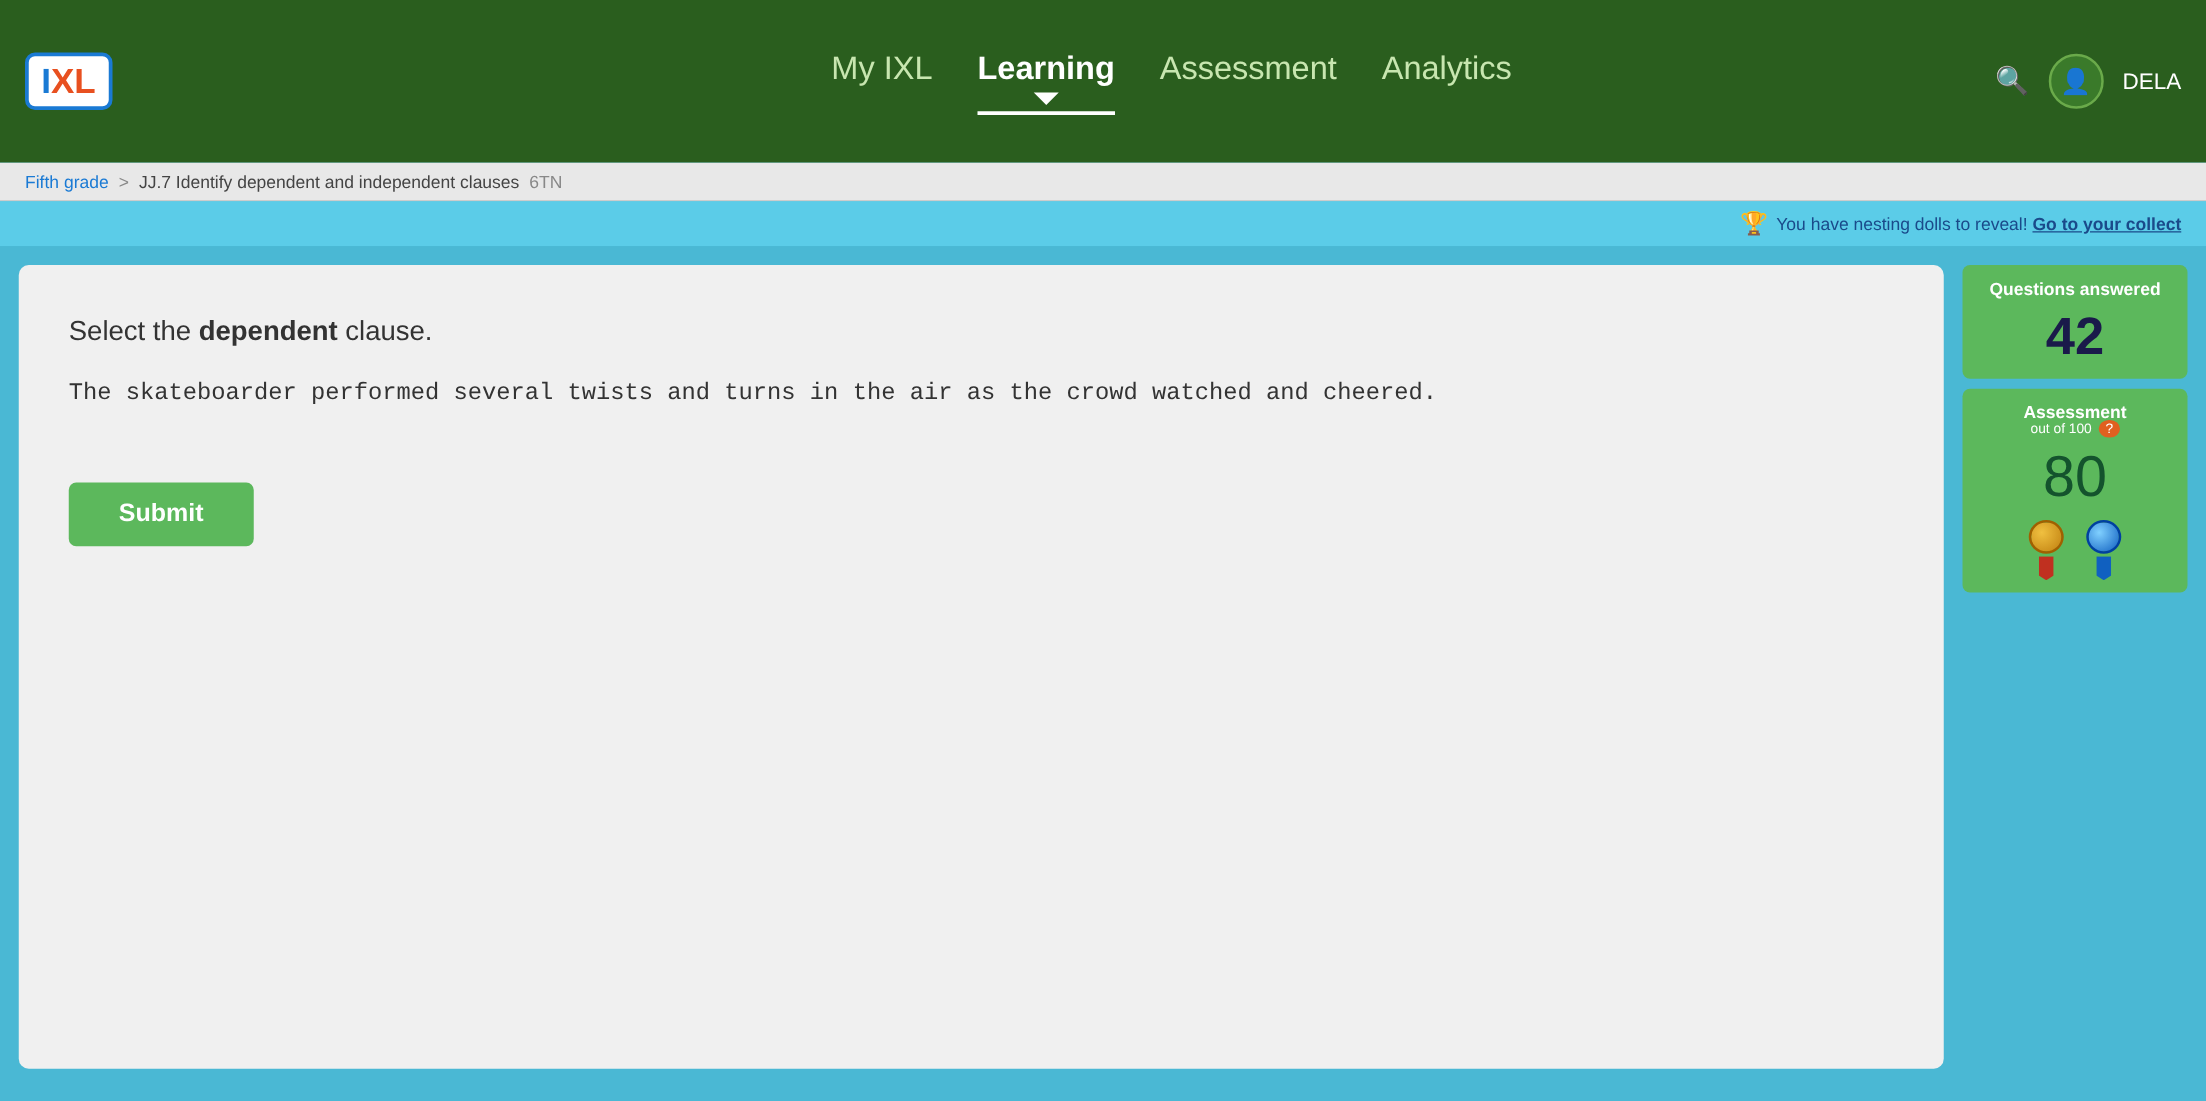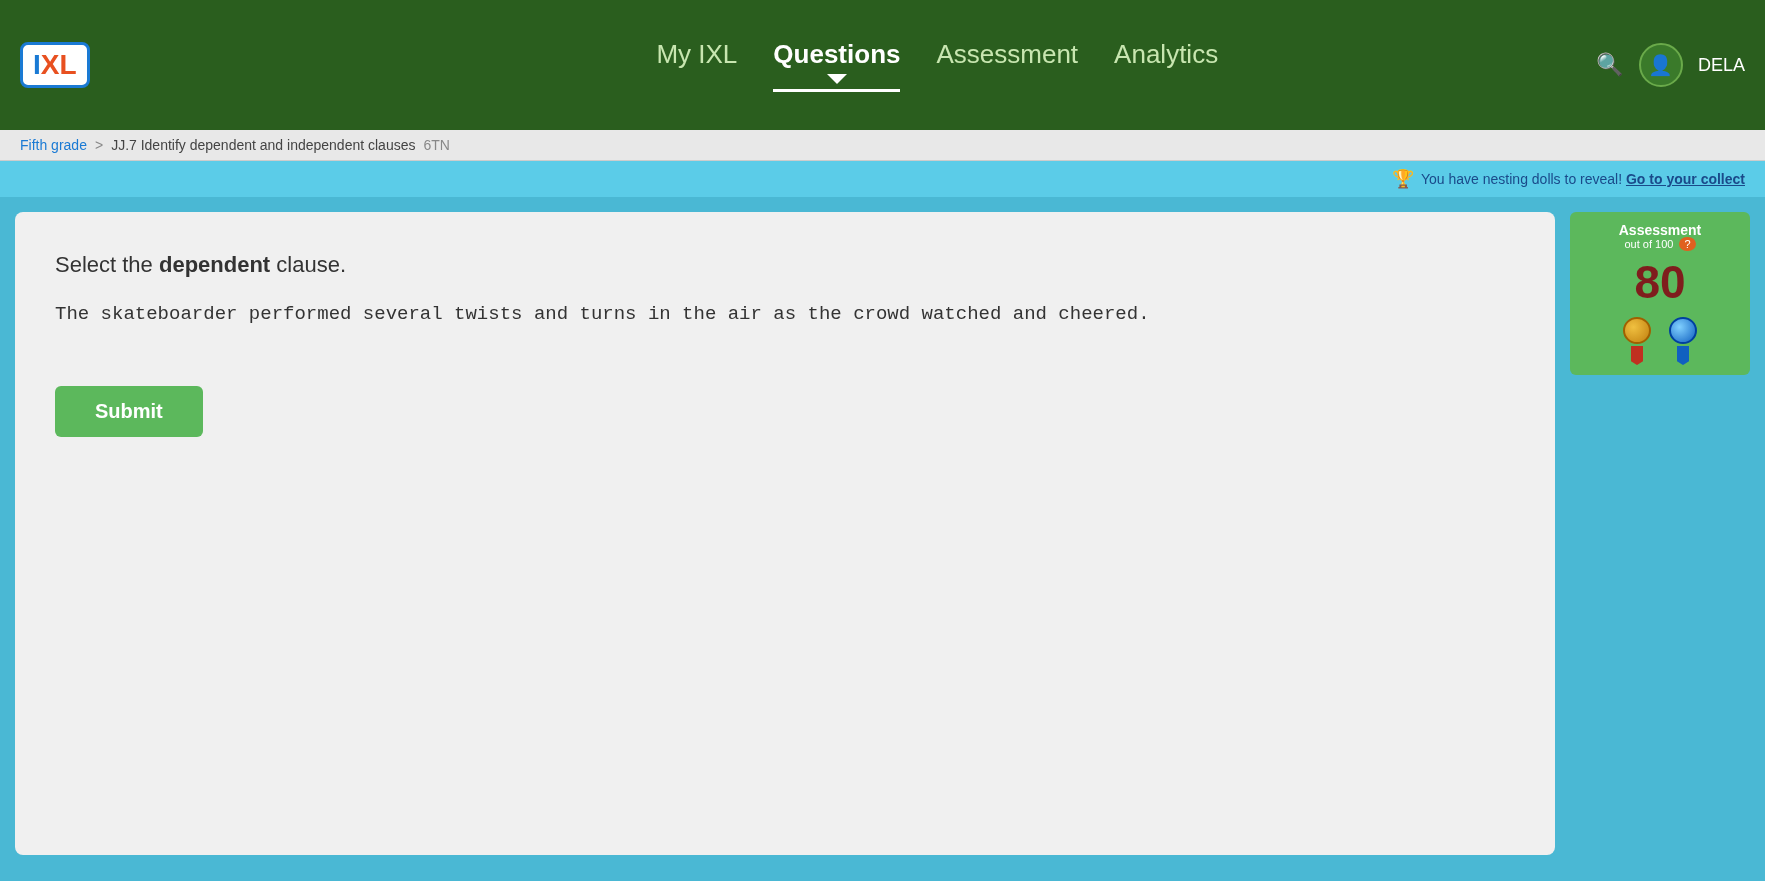--- a/index.html
+++ b/index.html
@@ -249,22 +249,22 @@
       font-size: 14px;
       font-weight: bold;
       color: white;
     }
     .smart-score-sub {
       font-size: 11px;
       color: white;
     }
     .smart-score-value {
       font-size: 46px;
-      font-weight: bold;
-      color: #7f1d1d;
+      font-weight: normal;
+      color: #14532d;
       margin-top: 5px;
     }
     .badges {
       display: flex;
       justify-content: center;
       gap: 10px;
       margin-top: 8px;
     }
     .badge {
       width: 36px;
@@ -310,21 +310,21 @@
 </head>
 <body>
 
 <div class="header">
   <div class="logo-box">
     <span class="logo-i">I</span>
     <span class="logo-xl">XL</span>
   </div>
   <nav class="nav-items">
     <span class="nav-item">My IXL</span>
-    <span class="nav-item active">Questions</span>
+    <span class="nav-item active">Learning</span>
     <span class="nav-item">Assessment</span>
     <span class="nav-item">Analytics</span>
   </nav>
   <div class="header-right">
     <span class="search-icon-wrap">🔍</span>
     <div class="avatar-circle">👤</div>
     <span class="username">DELA</span>
   </div>
 </div>
 
@@ -347,20 +347,24 @@
   <div class="question-card">
     <p class="question-prompt">
       <span>Select the </span><strong>dependent</strong><span> clause.</span>
     </p>
     <p class="question-sentence">The skateboarder performed several twists and turns in the air as the crowd watched and cheered.</p>
     <button class="submit-btn">Submit</button>
   </div>
 
   <div class="sidebar">
 
+    <div class="stat-box green">
+      <div class="stat-label">Questions answered</div>
+      <div class="stat-value">42</div>
+    </div>
 
 
     <div class="smart-score-box">
       <div class="smart-score-label">Assessment</div>
       <div class="smart-score-sub">
         <span>out of 100</span>
         <span style="background:#e06020;border-radius:50%;padding:1px 5px;font-size:11px;margin-left:3px;color:white;">?</span>
       </div>
       <div class="smart-score-value">80</div>
       <div class="badges">

